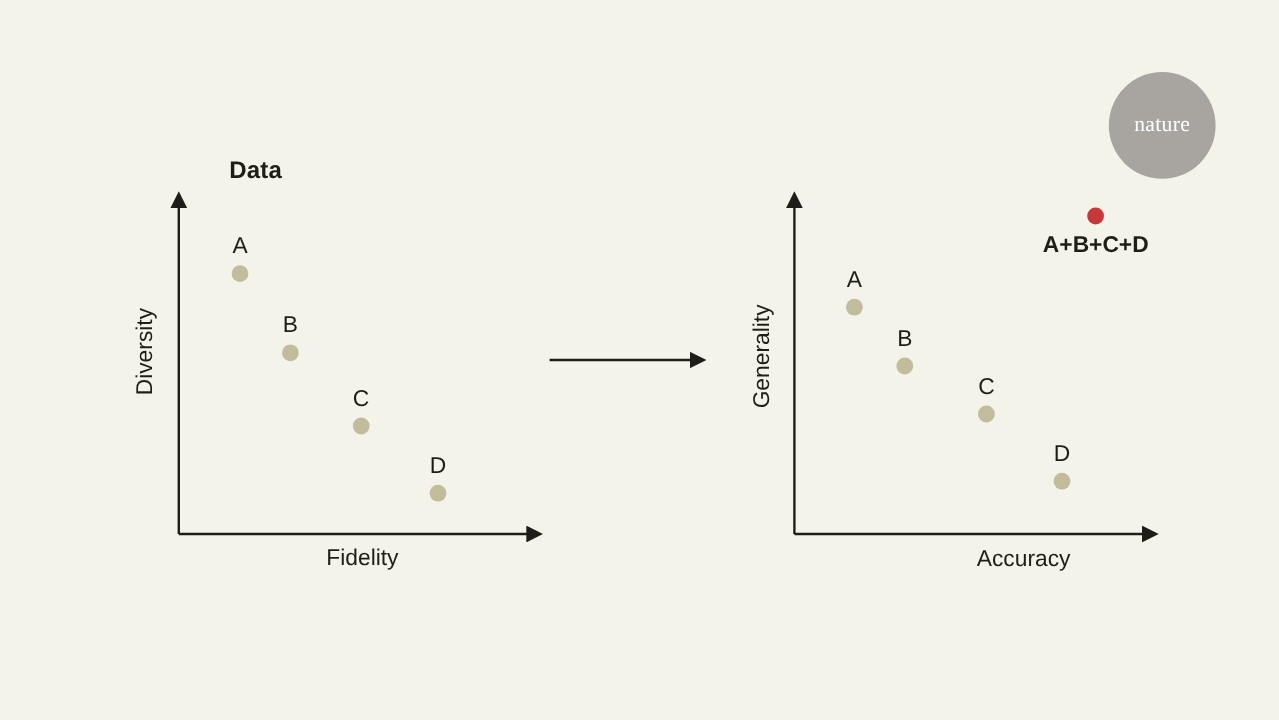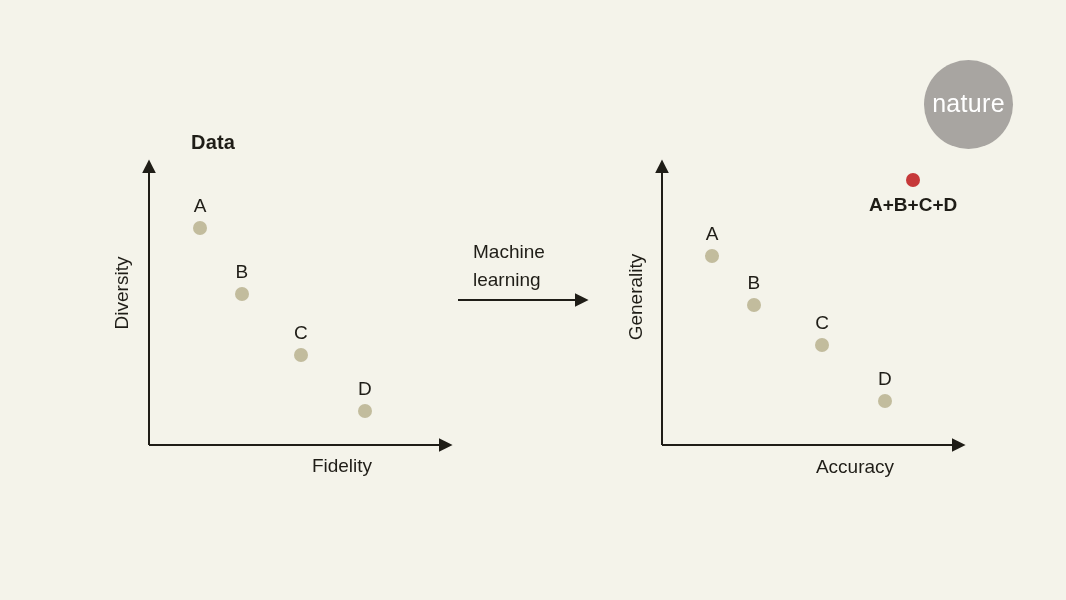--- a/index.html
+++ b/index.html
@@ -32,23 +32,23 @@
   .title-right { left: 660px; top: 130px; }
   .axis-label {
     position: absolute;
     font-size: 19px;
     line-height: 24px;
     white-space: nowrap;
   }
   .ylabel { transform: translate(-50%, -50%) rotate(-90deg); }
   .ylabel-left  { left: 122px; top: 293px; }
   .ylabel-right { left: 636px; top: 297px; }
-  .xlabel { transform: translateX(-50%); margin-left: 40px; }
+  .xlabel { transform: translateX(-50%); }
   .xlabel-left  { left: 302px; top: 454px; }
-  .xlabel-right { left: 815px; top: 455px; }
+  .xlabel-right { left: 853px; top: 455px; }
   .points-layer { position: absolute; inset: 0; }
   .dot {
     position: absolute;
     width: 14px;
     height: 14px;
     border-radius: 50%;
     transform: translate(-50%, -50%);
   }
   .pt-label {
     position: absolute;
@@ -71,22 +71,22 @@
     left: 924px;
     top: 60px;
     width: 89px;
     height: 89px;
     border-radius: 50%;
     display: flex;
     align-items: center;
     justify-content: center;
   }
   .logo span {
-    font-family: Liberation Sans, sans-serif;
-    font-size: 25px;
+    font-family: Liberation Serif, serif;
+    font-size: 18px;
     letter-spacing: 0.3px;
     padding-bottom: 2px;
   }
 </style>
 </head>
 <body>
 
 <div class="figure" style="background: rgb(244, 243, 234); color: rgb(31, 29, 23);">
 
   <svg class="axes-layer" viewBox="0 0 1066 600" xmlns="http://www.w3.org/2000/svg">
@@ -102,24 +102,20 @@
     <line x1="458" y1="300" x2="576" y2="300" stroke="#1f1d17" stroke-width="2" marker-end="url(#arrowhead)"></line>
   </svg>
 
   <h2 class="chart-title title-left">Data</h2>
   <div class="axis-label ylabel ylabel-left">Diversity</div>
   <div class="axis-label xlabel xlabel-left">Fidelity</div>
 
   <div class="axis-label ylabel ylabel-right">Generality</div>
   <div class="axis-label xlabel xlabel-right">Accuracy</div>
 
-  <div class="connector-label">
-    <span>Machine</span><br>
-    <span>learning</span>
-  </div>
 
   <div class="points-layer" id="points-layer">
       <div class="dot" style="left: 200.035px; top: 228.16px; background: rgb(194, 188, 157);"></div>
       <div class="pt-label" style="left: 200.035px; top: 194.16px;">A</div>
       <div class="dot" style="left: 241.925px; top: 294.046px; background: rgb(194, 188, 157);"></div>
       <div class="pt-label" style="left: 241.925px; top: 260.046px;">B</div>
       <div class="dot" style="left: 300.925px; top: 354.928px; background: rgb(194, 188, 157);"></div>
       <div class="pt-label" style="left: 300.925px; top: 320.928px;">C</div>
       <div class="dot" style="left: 364.94px; top: 411.084px; background: rgb(194, 188, 157);"></div>
       <div class="pt-label" style="left: 364.94px; top: 377.084px;">D</div>

